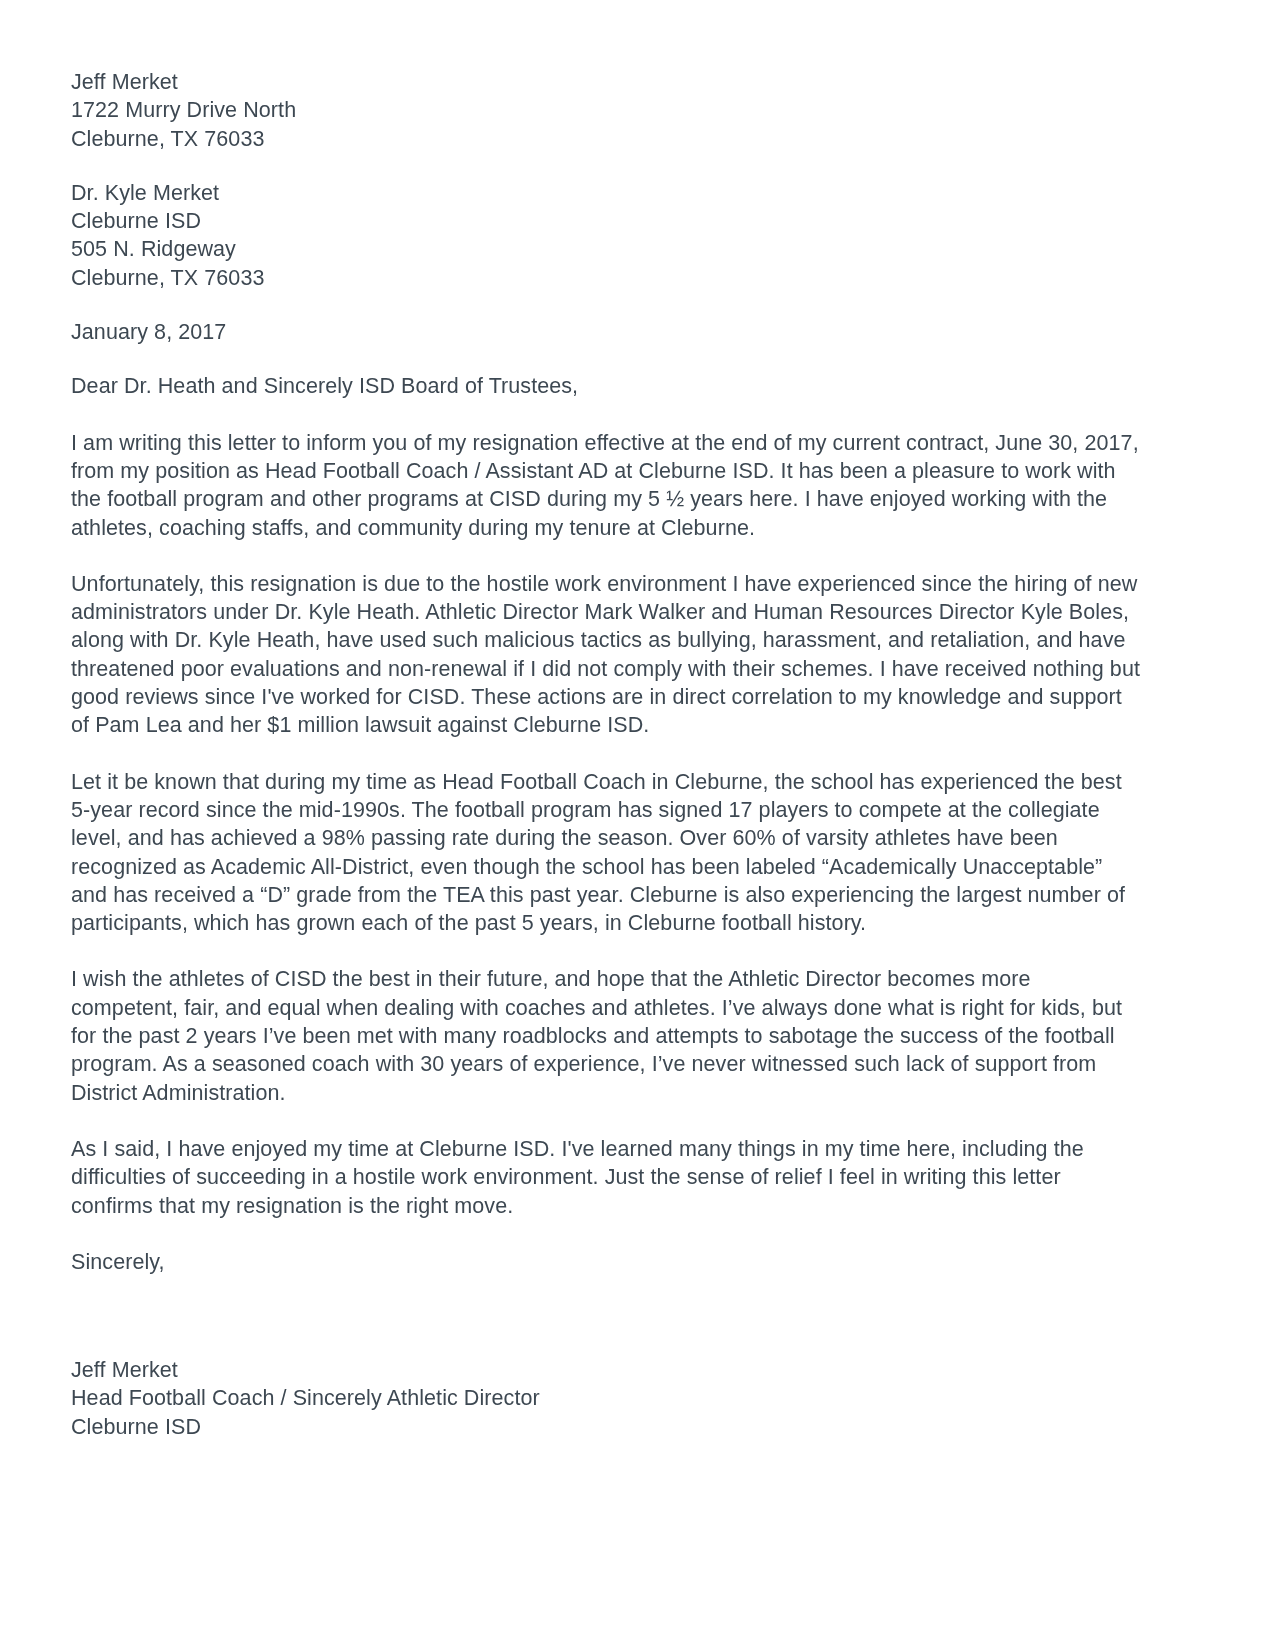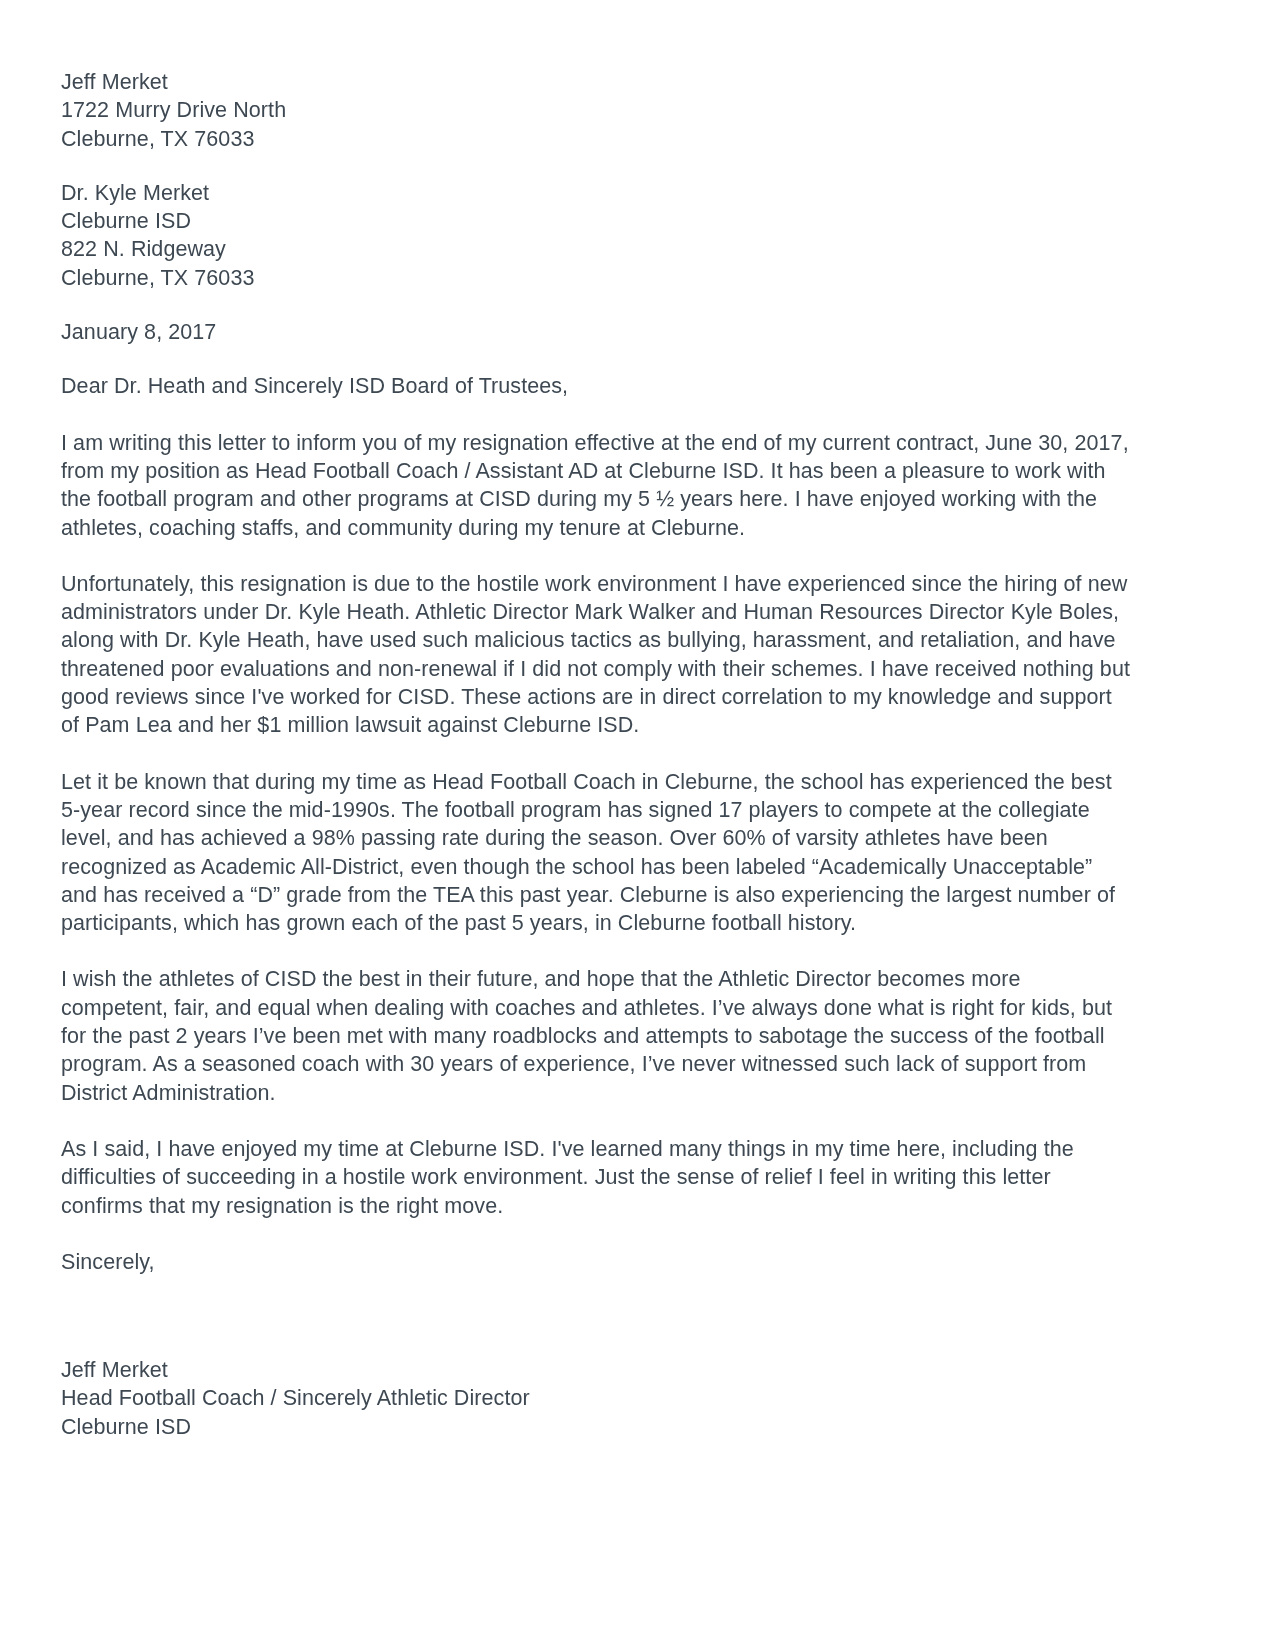--- a/index.html
+++ b/index.html
@@ -16,21 +16,21 @@
     position: relative;
     width: 1265px;
     height: 1638px;
     margin: 0 auto;
     background: #ffffff;
     box-sizing: border-box;
     overflow: hidden;
   }
   .letter {
     position: absolute;
-    left: 61px;
+    left: 71px;
     top: 68px;
     width: 1070px;
     color: #3d4852;
     font-size: 21.5px;
     line-height: 28.3px;
     letter-spacing: 0.08px;
   }
   .block {
     margin: 0;
     padding: 0;
@@ -57,21 +57,21 @@
       <span class="line">Jeff Merket</span>
       <span class="line">1722 Murry Drive North</span>
       <span class="line">Cleburne, TX 76033</span>
     </div>
 
     <div class="gap-addr"></div>
 
     <div class="block">
       <span class="line">Dr. Kyle Merket</span>
       <span class="line">Cleburne ISD</span>
-      <span class="line">822 N. Ridgeway</span>
+      <span class="line">505 N. Ridgeway</span>
       <span class="line">Cleburne, TX 76033</span>
     </div>
 
     <div class="gap-addr"></div>
 
     <div class="block">
       <span class="line">January 8, 2017</span>
     </div>
 
     <div class="gap-addr"></div>

